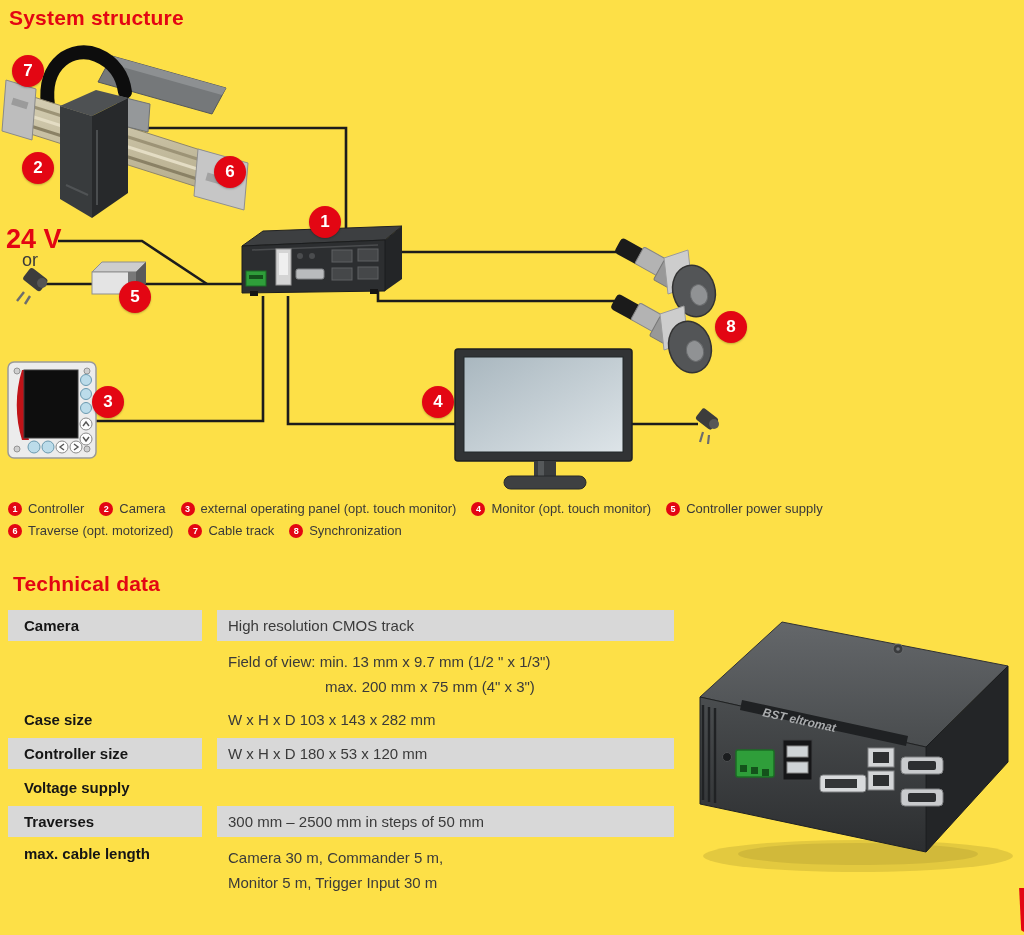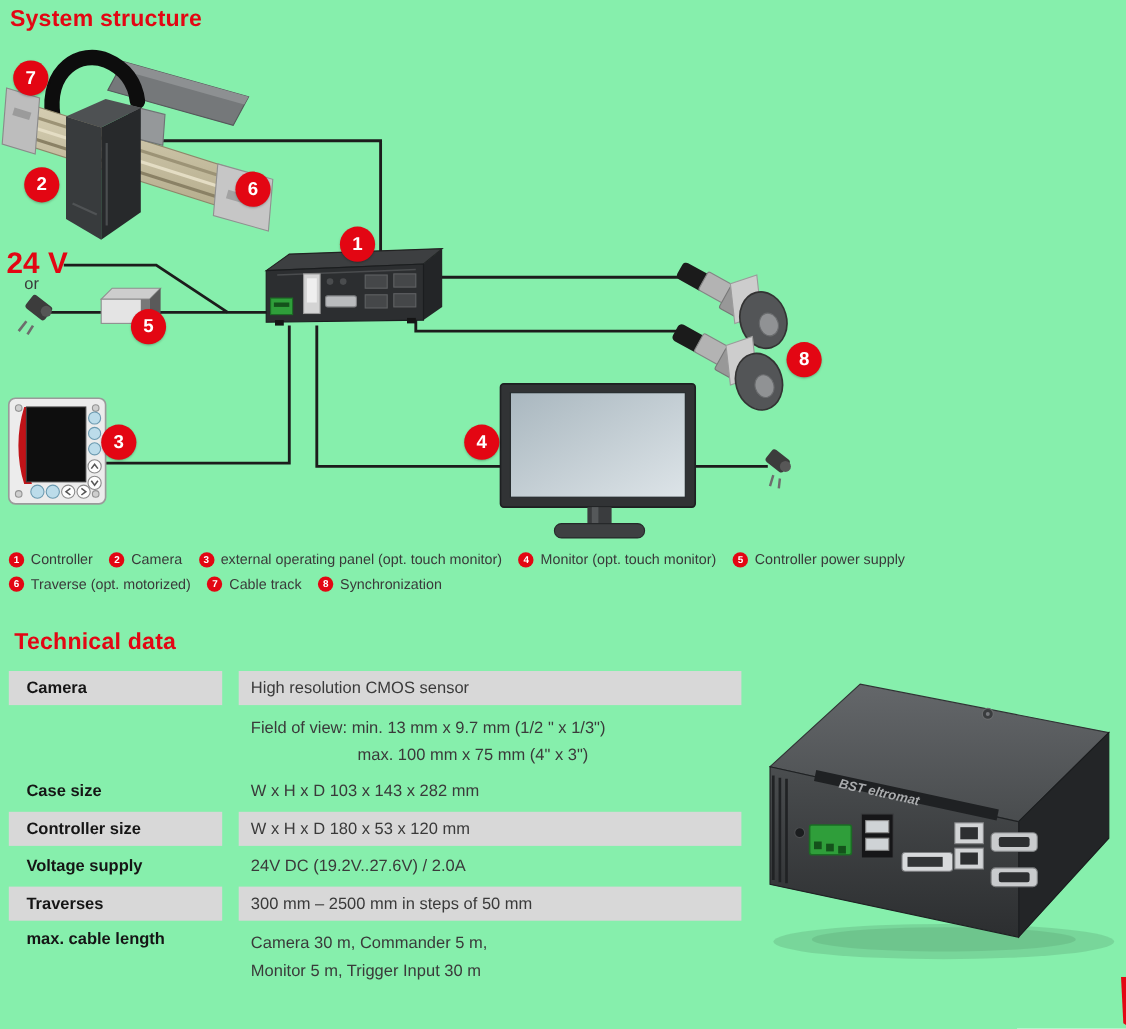--- a/index.html
+++ b/index.html
@@ -1,28 +1,28 @@
 <!DOCTYPE html>
 <html><head>
 <meta charset="utf-8">
 <style>
   * { margin:0; padding:0; box-sizing:border-box; }
   body { background:#fff; }
   .page {
-    position:relative; width:1024px; height:935px; background:#86efac;
+    position:relative; width:1024px; height:935px; background:#fde047;
     font-family:"Liberation Sans", sans-serif; overflow:hidden;
   }
   .section-title {
     position:absolute; color:#e30613; font-weight:bold; font-size:21px; letter-spacing:0.2px;
   }
   #title-structure { left:9px; top:6px; }
   #title-technical { left:13px; top:572px; }
 
   .volt-label { position:absolute; left:6px; top:224px; color:#e30613; font-weight:bold; font-size:27px; }
-  .or-label   { position:absolute; left:22px; top:250px; color:#3a3a3a; font-size:15px; }
+  .or-label   { position:absolute; left:22px; top:250px; color:#3a3a3a; font-size:18px; }
 
   svg.diagram { position:absolute; left:0; top:0; }
 
   .callout {
     position:absolute; width:32px; height:32px; border-radius:50%;
     background:#e30613; color:#fff; font-weight:bold; font-size:17px;
     display:flex; align-items:center; justify-content:center;
     box-shadow:0 1px 2px rgba(0,0,0,0.25);
   }
   #callout-7 { left:12px;  top:55px;  }
@@ -313,47 +313,44 @@
           <span class="legend-num">8</span>
           <span class="legend-label">Synchronization</span>
         </span>
     </div>
   </div>
 
   <div class="tech-table">
     <div class="trow shaded">
       <div class="tlabel">Camera</div>
       <div class="tvalue">
-          <span>High resolution CMOS sensor</span>
+          <span>High resolution CMOS track</span>
         </div>
     </div>
     <div class="trow tall">
       <div class="tlabel"></div>
       <div class="tvalue">
         <span>Field of view: min. 13 mm x 9.7 mm (1/2 " x 1/3")</span>
-        <span class="indent2">max. 100 mm x 75 mm (4" x 3")</span>
+        <span class="indent2">max. 200 mm x 75 mm (4" x 3")</span>
       </div>
     </div>
     <div class="trow">
       <div class="tlabel">Case size</div>
       <div class="tvalue">
           <span>W x H x D 103 x 143 x 282 mm</span>
         </div>
     </div>
     <div class="trow shaded">
       <div class="tlabel">Controller size</div>
       <div class="tvalue">
           <span>W x H x D 180 x 53 x 120 mm</span>
         </div>
     </div>
     <div class="trow">
       <div class="tlabel">Voltage supply</div>
-      <div class="tvalue">
-          <span>24V DC (19.2V..27.6V) / 2.0A</span>
-        </div>
     </div>
     <div class="trow shaded">
       <div class="tlabel">Traverses</div>
       <div class="tvalue">
           <span>300 mm – 2500 mm in steps of 50 mm</span>
         </div>
     </div>
     <div class="trow tall">
       <div class="tlabel">max. cable length</div>
       <div class="tvalue">

